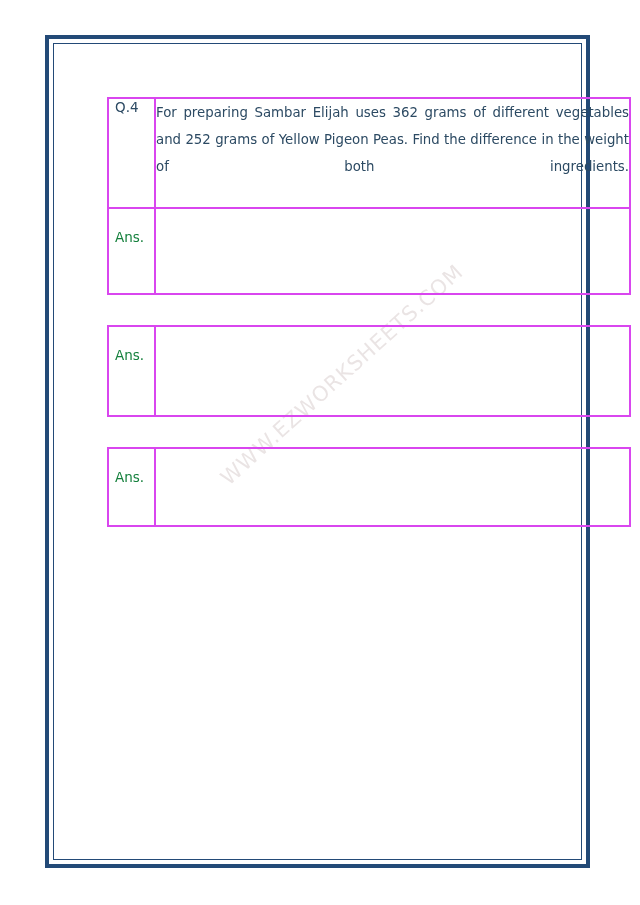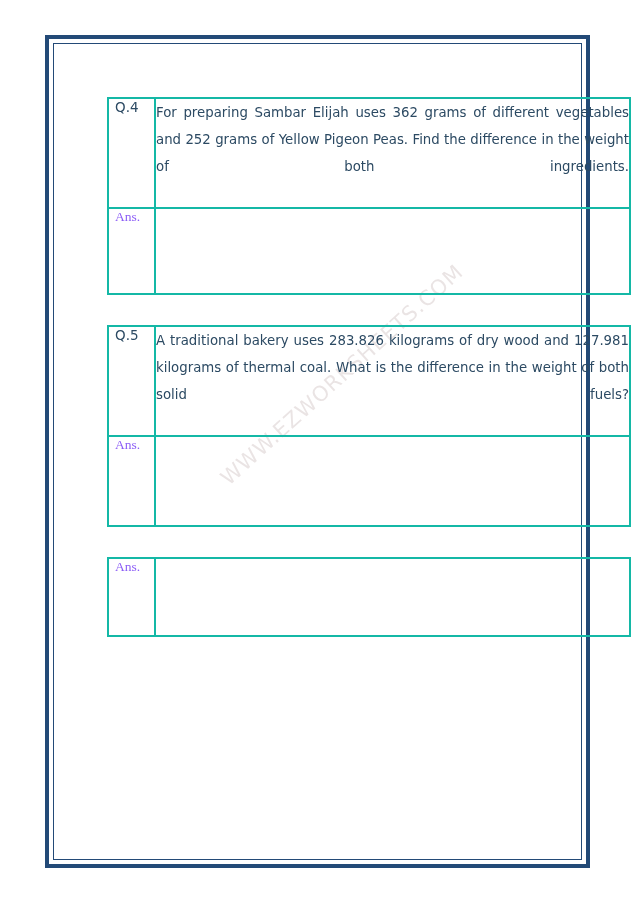--- a/index.html
+++ b/index.html
@@ -67,21 +67,21 @@
 
   
   .qa-block {
     width: 524px;
     border-collapse: collapse;
     table-layout: fixed;
     margin-bottom: 30px;
     background: transparent;
   }
   .qa-block td {
-    border: 2px solid #14b8a6;
+    border: 2px solid #d946ef;
     vertical-align: top;
     padding: 0;
   }
 
   .col-label {
     width: 45px;
   }
 
   .q-label-cell {
     vertical-align: middle;
@@ -92,24 +92,23 @@
     padding: 0 0 0 6px;
     font-size: 13.5px;
     color: #2c4a63;
   }
 
   .a-label-cell {
     vertical-align: top;
   }
   .a-label-cell .lbl {
     display: block;
-    padding: 0 0 0 6px;
+    padding: 20px 0 0 6px;
     font-size: 13.5px;
-    color: #8b5cf6;
-    font-family: Liberation Serif, serif;
+    color: #15803d;
   }
 
   .q-text-cell {
     padding: 7px 9px 8px 9px;
   }
   .q-text {
     margin: 0;
     font-size: 13.3px;
     line-height: 27px;
     color: #2c4a63;
@@ -163,28 +162,20 @@
         </td>
         <td class="ans-space-cell ans-h-84">
           <span class="ans-space"></span>
         </td>
       </tr>
     </tbody>
       </table>
 
     <table class="qa-block">
       <tbody>
-          <tr>
-        <td class="col-label q-label-cell">
-          <span class="lbl">Q.5</span>
-        </td>
-        <td class="q-text-cell">
-          <p class="q-text">A traditional bakery uses 283.826 kilograms of dry wood and 127.981 kilograms of thermal coal. What is the difference in the weight of both solid fuels?</p>
-        </td>
-      </tr>
       <tr>
         <td class="col-label a-label-cell ans-h-88">
           <span class="lbl">Ans.</span>
         </td>
         <td class="ans-space-cell ans-h-88">
           <span class="ans-space"></span>
         </td>
       </tr>
     </tbody>
       </table>

